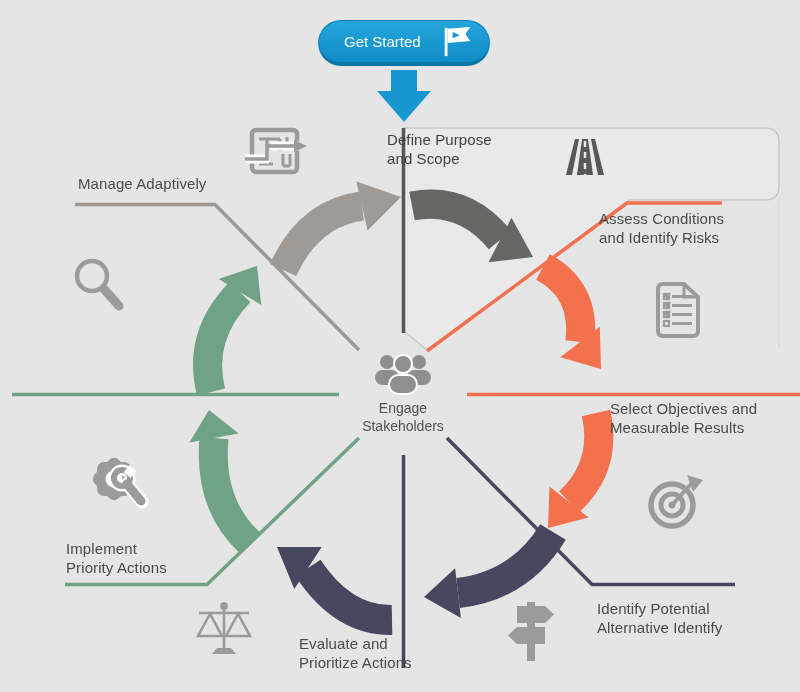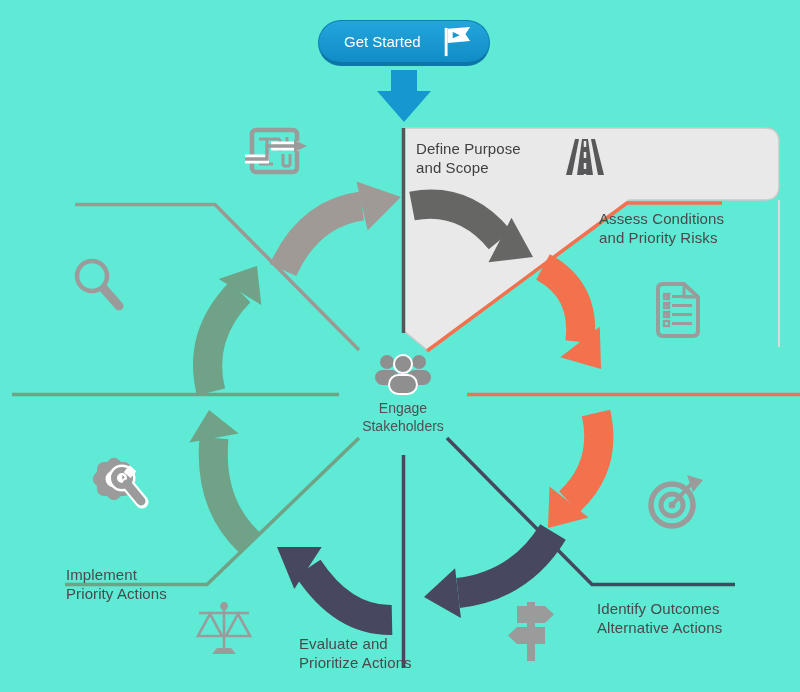--- a/index.html
+++ b/index.html
@@ -1,17 +1,17 @@
 <!DOCTYPE html>
 <html><head>
 <meta charset="utf-8">
 <style>
   html,body{margin:0;padding:0;background:#fff;}
   #canvas{
-    position:relative;width:800px;height:692px;background:#5eead4;overflow:hidden;
+    position:relative;width:800px;height:692px;background:#e5e5e5;overflow:hidden;
     font-family:"Liberation Sans","DejaVu Sans",sans-serif;
   }
   #diagram-svg{position:absolute;left:0;top:0;}
   .step-label{
     position:absolute;font-size:15px;line-height:19px;color:#4a4a4c;
     letter-spacing:0.1px;
   }
   .on-wedge{color:#3f3f42;}
   .center-label{
     position:absolute;font-size:14px;line-height:18px;color:#515154;text-align:center;
@@ -84,25 +84,27 @@
 
   <div id="start-button">
     <span class="btn-text">Get Started</span>
     <svg class="btn-flag" viewBox="0 0 36 34">
       <rect x="6" y="2" width="3" height="30" fill="#ffffff"></rect>
       <path d="M9,3 L33,1 L28,8.5 L33,16 L9,18 Z" fill="#ffffff"></path>
       <path d="M14.5,6.5 L22,9.7 L14.5,13 Z" fill="#1697cf"></path>
     </svg>
   </div>
 
-  <div class="step-label on-wedge" style="left:416px;top:130px;width:128px;margin-top:9px;">Define Purpose and Scope</div>
-  <div class="step-label" style="left:599px;top:209px;width:152px;">Assess Conditions and Priority Risks</div>
-  <div class="step-label" style="left:597px;top:599px;width:158px;">Identify Outcomes Alternative Actions</div>
+  <div class="step-label on-wedge" style="left:387px;top:130px;width:128px;">Define Purpose and Scope</div>
+  <div class="step-label" style="left:599px;top:209px;width:152px;">Assess Conditions and Identify Risks</div>
+  <div class="step-label" style="left:610px;top:399px;width:168px;">Select Objectives and Measurable Results</div>
+  <div class="step-label" style="left:597px;top:599px;width:158px;">Identify Potential Alternative Identify</div>
   <div class="step-label" style="left:299px;top:634px;width:122px;">Evaluate and Prioritize Actions</div>
-  <div class="step-label" style="left:66px;top:565px;width:118px;">Implement Priority Actions</div>
+  <div class="step-label" style="left:66px;top:539px;width:118px;">Implement Priority Actions</div>
+  <div class="step-label" style="left:78px;top:174px;width:190px;">Manage Adaptively</div>
 
   <svg class="icon-box" style="left:373px;top:351px;" width="60" height="47" viewBox="0 0 60 47">
     <circle cx="14" cy="11" r="7" fill="#8f8f8f"></circle>
     <rect x="2" y="19" width="24" height="15" rx="7.5" fill="#8f8f8f"></rect>
     <circle cx="46" cy="11" r="7" fill="#8f8f8f"></circle>
     <rect x="34" y="19" width="24" height="15" rx="7.5" fill="#8f8f8f"></rect>
     <circle cx="30" cy="13" r="9" fill="#8f8f8f" stroke="#ffffff" stroke-width="2"></circle>
     <rect x="16" y="24" width="28" height="19" rx="9.5" fill="#8f8f8f" stroke="#ffffff" stroke-width="2"></rect>
   </svg>
   <div class="center-label" style="left:341px;top:399px;width:124px;">Engage Stakeholders</div>

